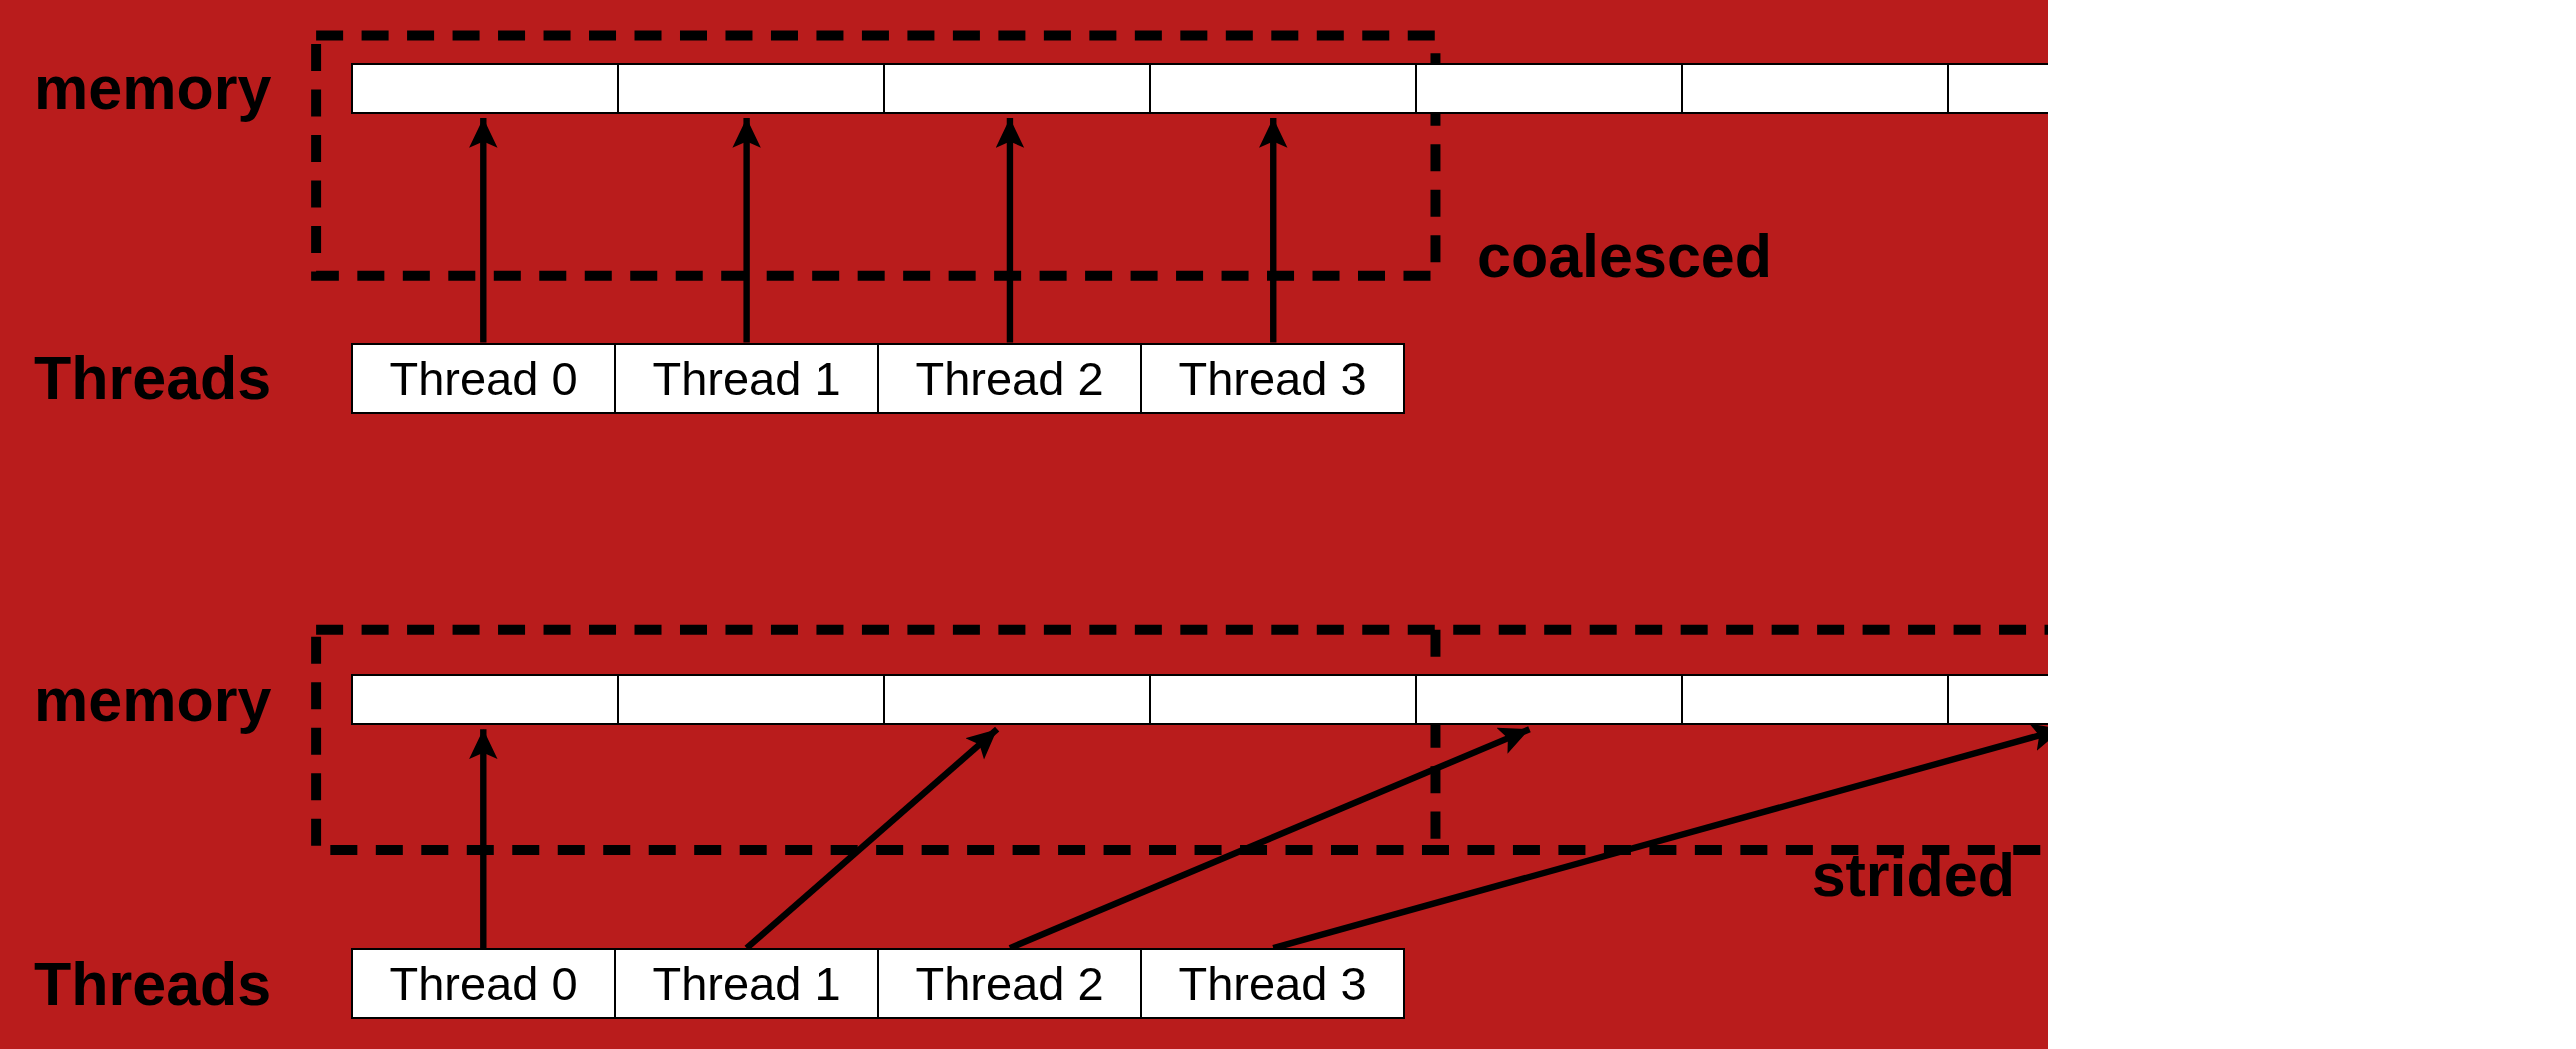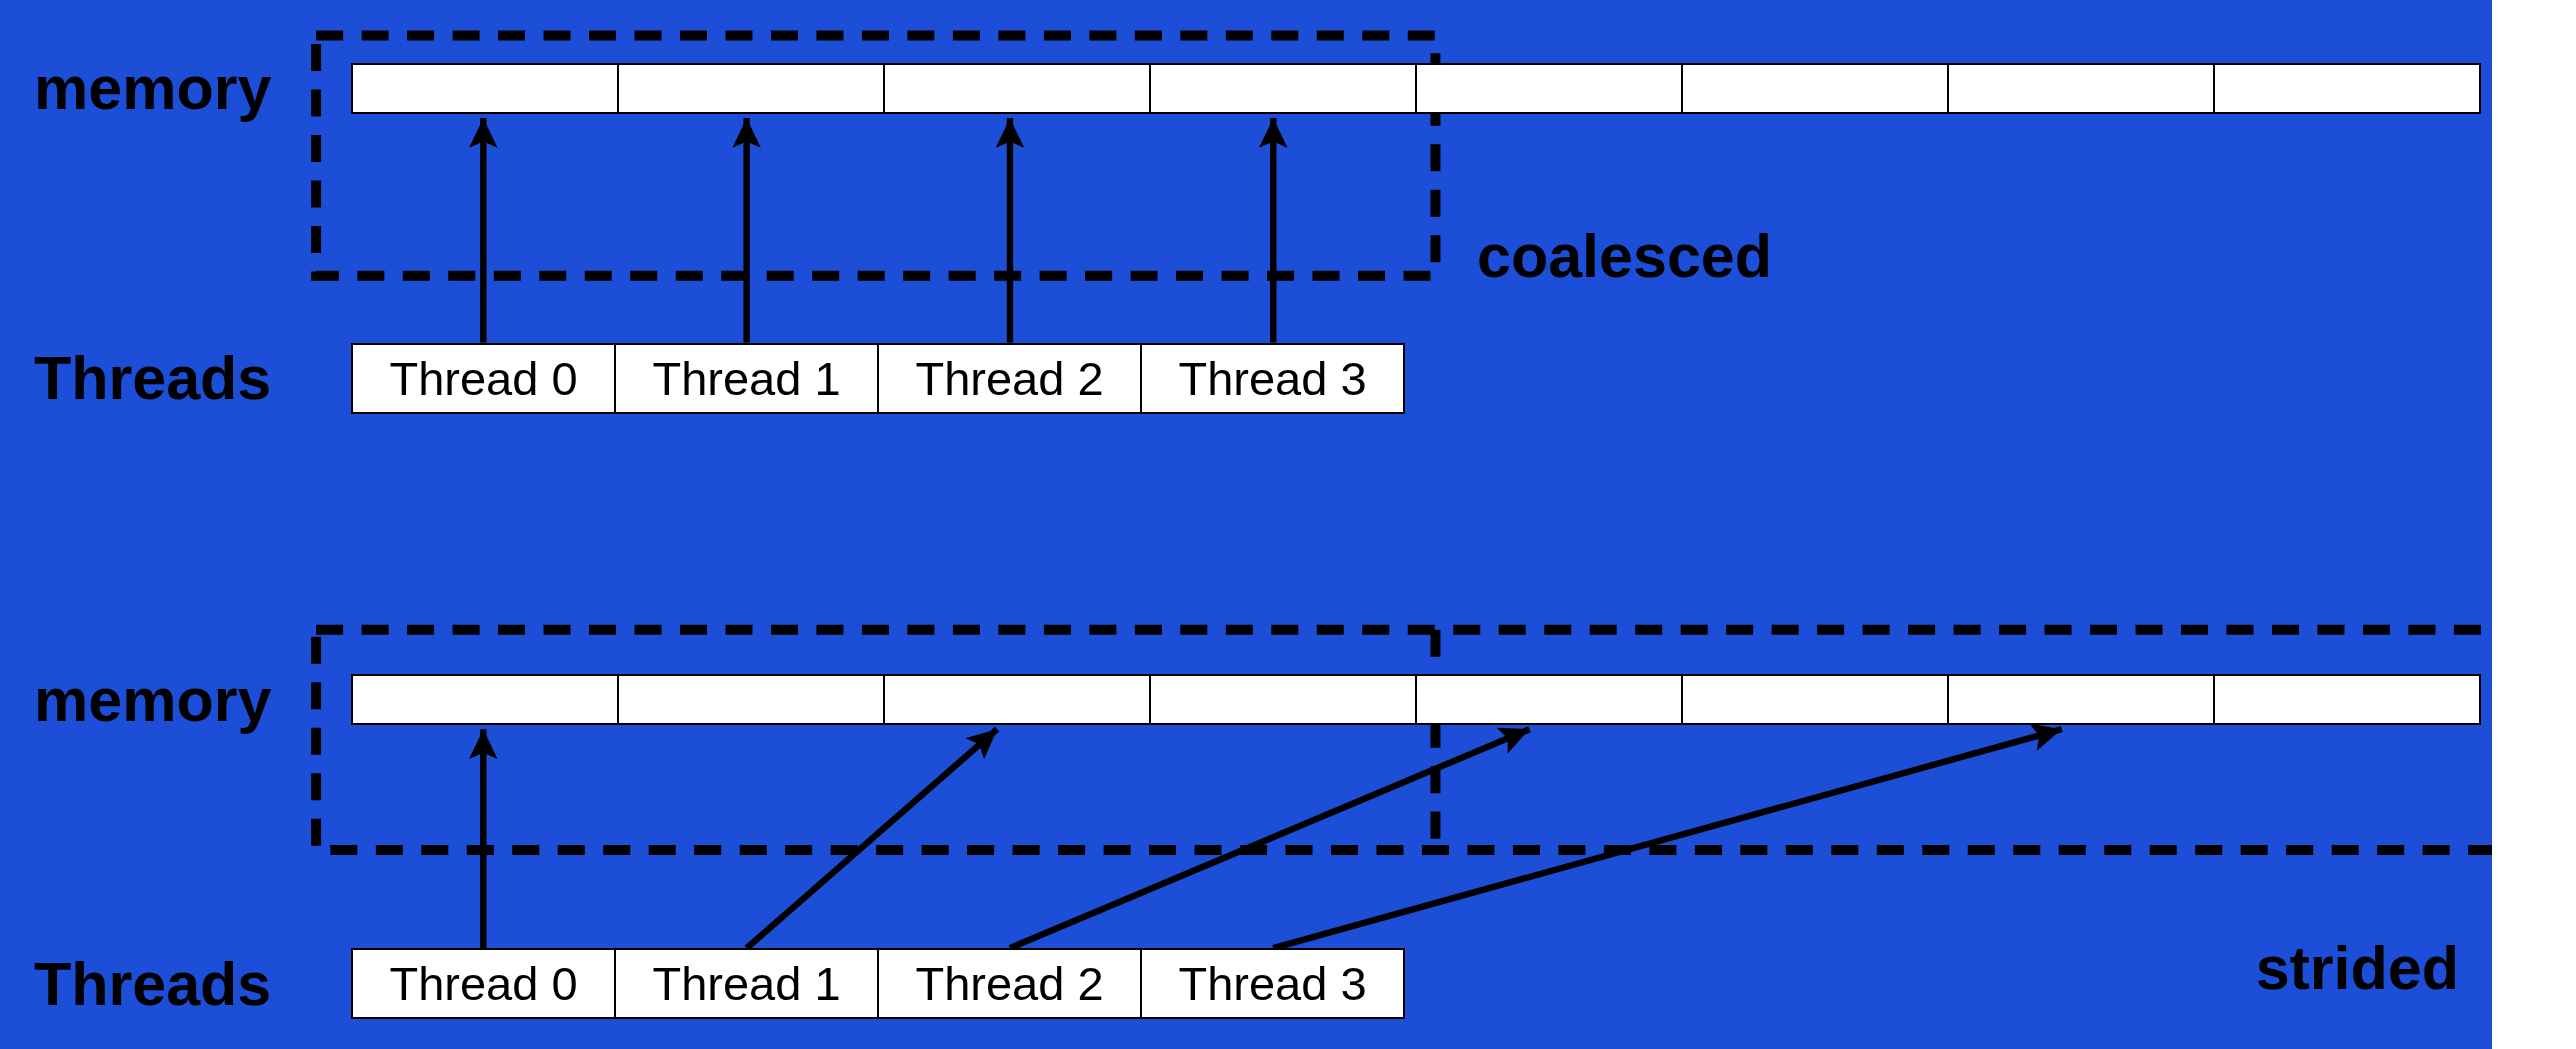--- a/index.html
+++ b/index.html
@@ -1,19 +1,19 @@
 <!DOCTYPE html>
 <html style="font-size:11.4px"><head>
 <meta charset="utf-8">
 <style>
   html,body{margin:0;padding:0;background:#ffffff;}
   #stage{
     position:relative;
-    width:2492px;height:1049px;
-    background:#1d4ed8;
+    width:2048px;height:1049px;
+    background:#b91c1c;
     font-family:"Liberation Sans","DejaVu Sans",sans-serif;
     overflow:hidden;
   }
   #overlay{position:absolute;left:0;top:0;width:2576px;height:1049px;pointer-events:none;}
   .side-label{
     position:absolute;
     font-weight:bold;
     font-size:61px;
     line-height:1;
     white-space:nowrap;
@@ -117,17 +117,17 @@
         <div class="mem-cell"></div>
         <div class="mem-cell"></div>
       </div>
     <div class="side-label thr-label" style="left: 34px; top: 984px;">Threads</div>
     <div class="thread-row" id="threadrow1" style="left: 351px; top: 948px; width: 1054px; height: 71px;">
         <div class="thread-box">Thread 0</div>
         <div class="thread-box">Thread 1</div>
         <div class="thread-box">Thread 2</div>
         <div class="thread-box">Thread 3</div>
       </div>
-    <div class="pattern-label" style="top: 968px; right: 33px; text-align: right;">strided</div>
+    <div class="pattern-label" style="top: 875px; right: 33px; text-align: right;">strided</div>
   </section>
 
 </div>
 
 
 </body></html>

